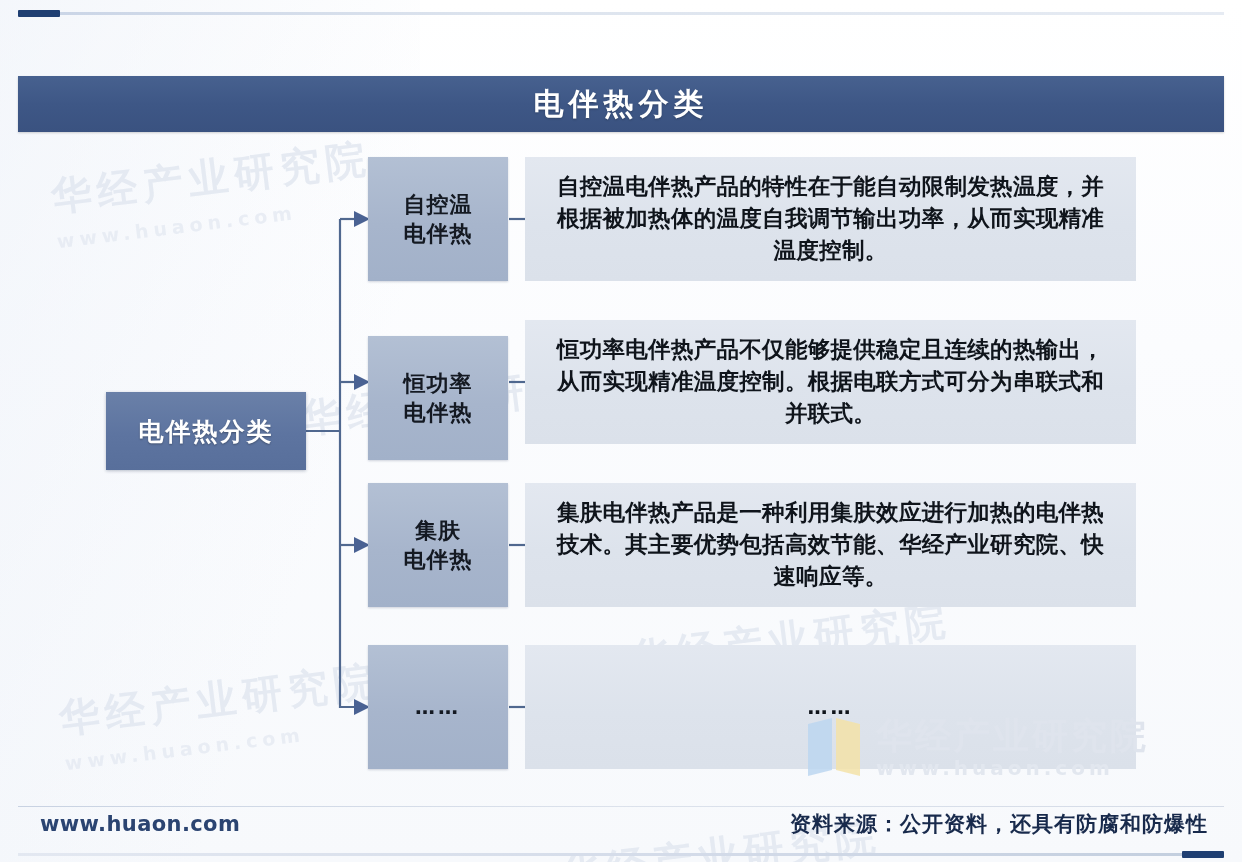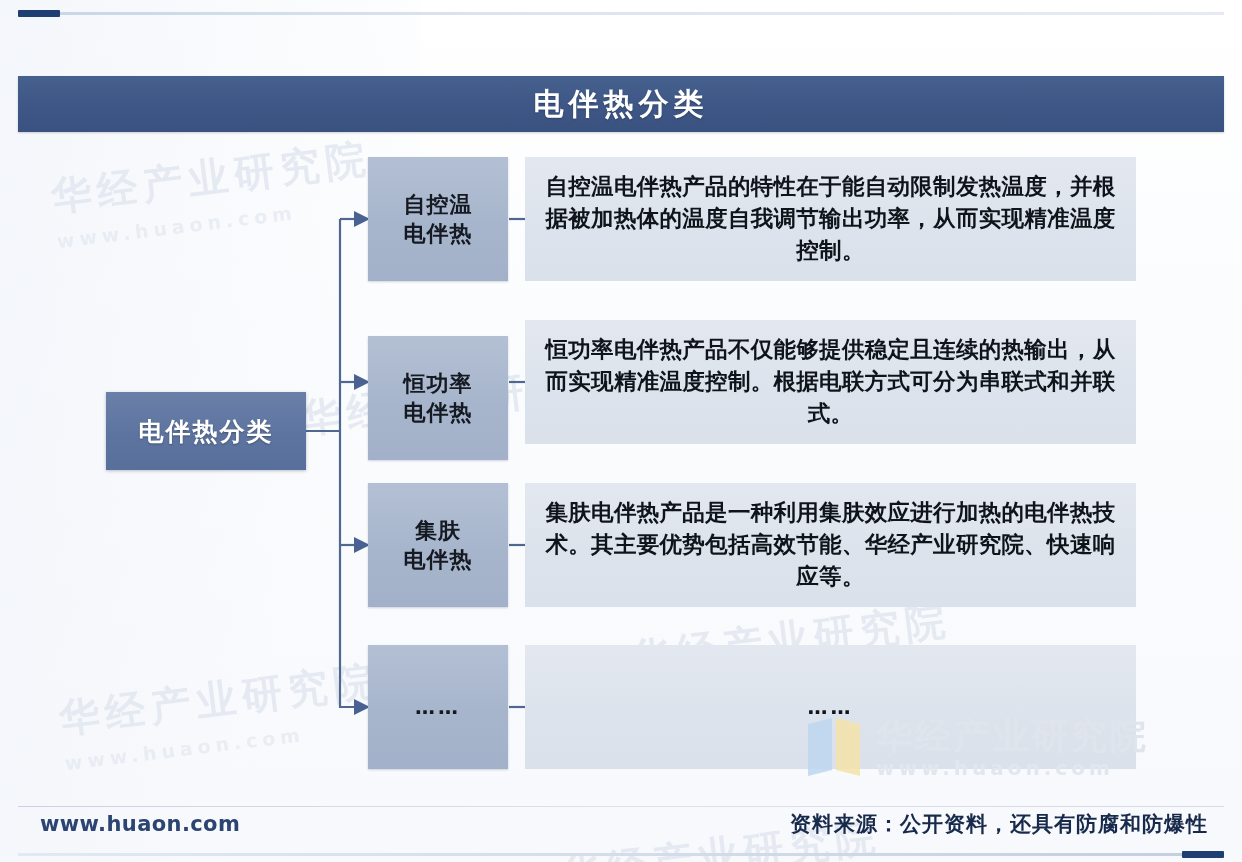--- a/index.html
+++ b/index.html
@@ -105,21 +105,21 @@
   .cat-box span{
     color:#141922; font-size:22px; font-weight:700; line-height:1.32;
     text-align:center; letter-spacing:1px;
   }
   .cat-box.ellipsis span{ font-size:20px; letter-spacing:3px; }
 
   .desc-box{
     position:absolute; left:157px; width:611px;
     background:linear-gradient(180deg,#e3e8f0 0%, #dde3ec 55%, #dbe1ea 100%);
     display:flex; align-items:center; justify-content:center;
-    padding:6px 20px;
+    padding:6px 31px;
   }
   .desc-box p{
     color:#0f141b; font-size:22.5px; font-weight:700; line-height:1.42;
     text-align:center; letter-spacing:.3px;
   }
   .desc-box.ellipsis p{ font-size:20px; letter-spacing:3px; }
 
   
   .corner-wm{
     position:absolute; left:806px; top:716px; display:flex; align-items:center; gap:12px;

